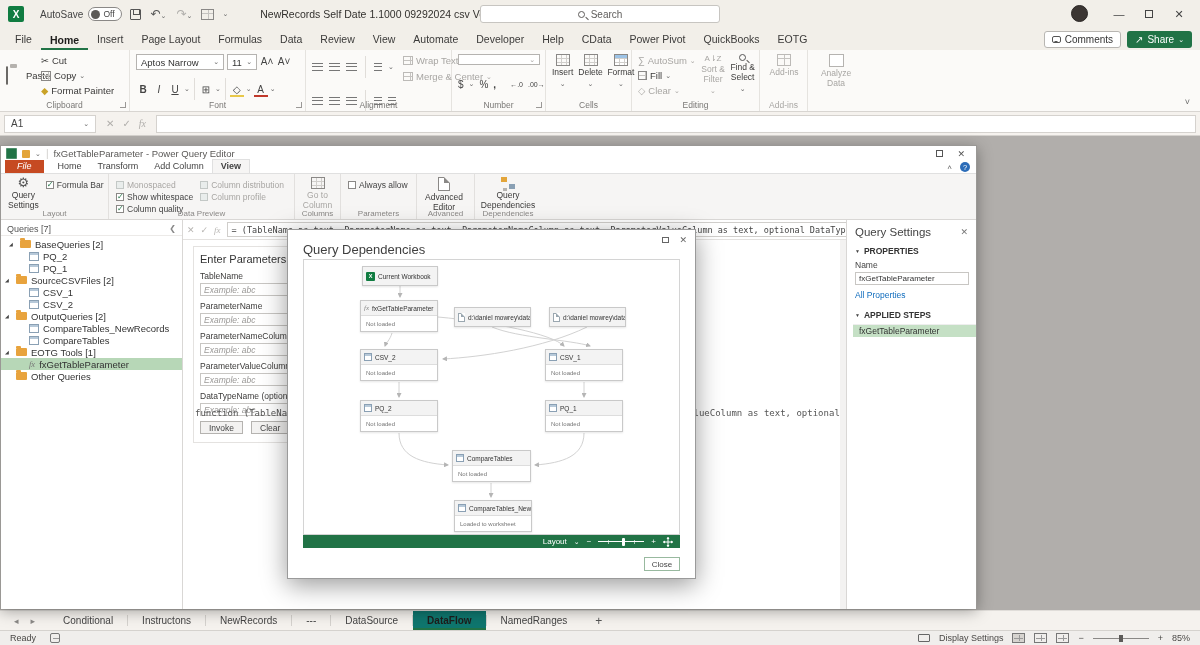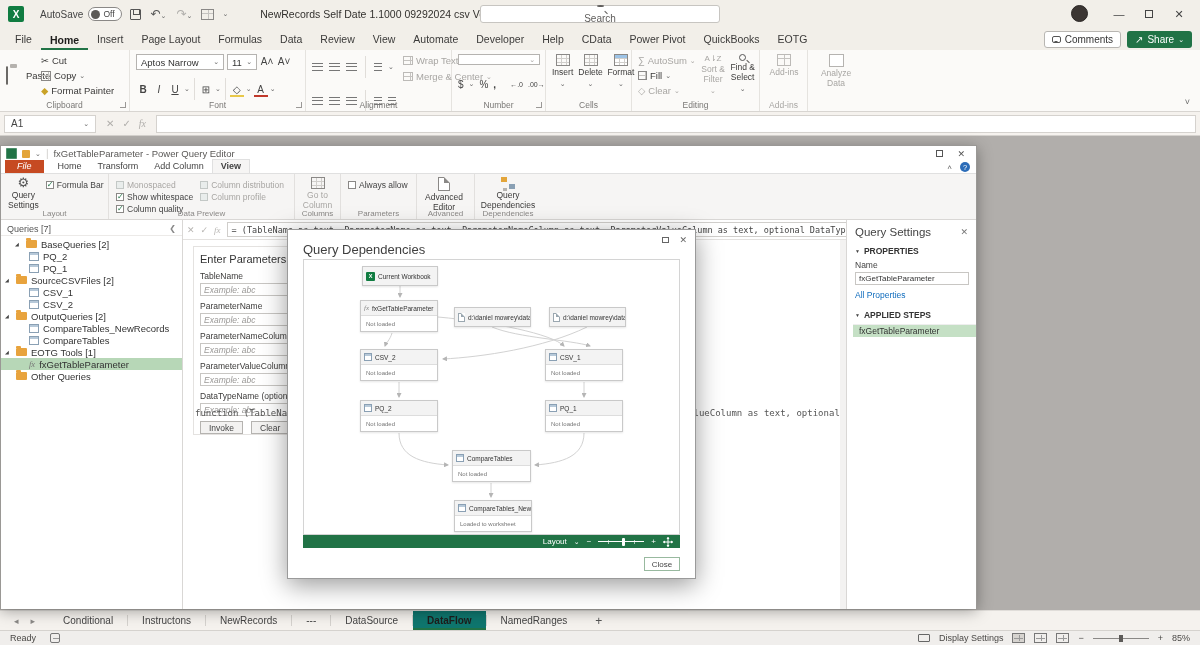--- a/index.html
+++ b/index.html
@@ -13,21 +13,21 @@
   .tb { position:absolute; left:0; top:0; width:1200px; height:28px; background:#f2efe9; display:flex; align-items:center; gap:8px; padding:0 8px; }
   .xlogo { width:16px; height:16px; background:#107c41; border-radius:2px; color:#fff; font-size:10px; font-weight:bold; display:flex; align-items:center; justify-content:center; }
   .autosave { display:flex; align-items:center; gap:5px; margin-left:8px; font-size:10px; color:#444; }
   .aspill { width:34px; height:14px; border:1px solid #8a8886; border-radius:8px; display:flex; align-items:center; gap:3px; padding:0 2px; background:#fff; }
   .asknob { width:9px; height:9px; border-radius:50%; background:#5c5a58; }
   .aspill span { font-size:8.5px; color:#444; }
   .tbic { width:18px; text-align:center; color:#555; font-size:12px; }
   .saveic { width:11px; height:11px; border:1.2px solid #555; border-radius:1px; position:relative; }
   .saveic::after { content:""; position:absolute; left:2px; top:0; width:5px; height:4px; border:1px solid #555; border-top:none; }
   .wtitle { margin-left:24px; font-size:10.5px; color:#33312e; white-space:nowrap; }
-  .search { position:absolute; left:480px; top:5px; width:240px; height:18px; background:#fff; border:1px solid #c7c5c1; border-radius:3px; display:flex; align-items:center; justify-content:center; gap:6px; color:#5f5d5b;flex-direction:column; }
+  .search { position:absolute; left:480px; top:5px; width:240px; height:18px; background:#fff; border:1px solid #c7c5c1; border-radius:3px; display:flex; align-items:center; justify-content:center; gap:6px; color:#5f5d5b; }
   .mag { width:7px; height:7px; border:1.2px solid #5f5d5b; border-radius:50%; position:relative; }
   .mag::after { content:""; position:absolute; left:6px; top:6px; width:4px; height:1.2px; background:#5f5d5b; transform:rotate(45deg); }
   .avatar { position:absolute; right:112px; top:5px; width:17px; height:17px; border-radius:50%; background:#3c3633; border:1px solid #2c2826; }
   .winctl { position:absolute; right:6px; top:0; height:28px; display:flex; align-items:center; }
   .winctl > div { width:30px; height:28px; display:flex; align-items:center; justify-content:center; color:#444; font-size:11px; }
   .restic { width:8px; height:8px; border:1px solid #444; }
   
   .xtabs { position:absolute; left:0; top:28px; width:1200px; height:22px; background:#f2efe9; display:flex; align-items:flex-end; }
   .xtabs-left { display:flex; align-items:flex-end; padding-left:6px; }
   .xtab { padding:3px 9px 5px; font-size:10.5px; color:#3b3a39; white-space:nowrap; }
@@ -122,21 +122,21 @@
   .qic.folder { width:11px; height:8px; background:#e8a33d; border-radius:1px; position:relative; }
   .qic.folder::before { content:""; position:absolute; left:0; top:-2px; width:5px; height:2px; background:#e8a33d; border-radius:1px 1px 0 0; }
   .qic.table { width:10px; height:9px; border:1px solid #8aa0b4; background:#fff; box-shadow:inset 0 2px 0 #b7c9d9; }
   .qic.function { font-style:italic; font-size:8.5px; color:#777; font-family:"Liberation Serif", serif; }
   .pqcenter { flex:1; display:flex; flex-direction:column; background:#fff; position:relative; }
   .pqfrow { height:20px; display:flex; align-items:center; border-bottom:1px solid #e4e2e0; padding:0 4px; gap:6px; }
   .pqfx { display:flex; gap:6px; color:#b8b6b3; font-size:9px; align-items:center; }
   .pqfinput { flex:1; height:15px; border:1px solid #d0cecb; background:#fff; display:flex; align-items:center; padding:0 4px; overflow:hidden; }
   .pqftext { font-family:"DejaVu Sans Mono", monospace; font-size:8.5px; color:#444; white-space:pre; }
   .pqcontent { flex:1; position:relative; overflow:hidden; }
-  .eparams { position:absolute; left:10px; top:6px; width:126px; border:1px solid #e4e2e0; background:#fff; padding:6px 6px 0; }
+  .eparams { position:absolute; left:10px; top:6px; width:126px; border:1px solid #e4e2e0; background:#fff; padding:6px 6px 8px; }
   .eptitle { font-size:11px; color:#333; margin-bottom:6px; }
   .fld { margin-bottom:5px; }
   .flbl { font-size:8.5px; color:#3b3a39; margin-bottom:2px; }
   .fin { width:100%; height:13px; border:1px solid #c8c6c3; font-size:8.5px; padding:0 3px; font-family:"Liberation Sans", sans-serif; }
   .fin::placeholder { font-style:italic; color:#9a9896; font-size:8.5px; }
   .epbtns { display:flex; gap:8px; margin-top:0; }
   .epb { height:13px; padding:0 8px; border:1px solid #b5b3b0; background:#f3f2f1; font-size:8.5px; color:#444; display:flex; align-items:center; }
   .funcline { position:absolute; left:12px; right:6px; top:168px; font-family:"DejaVu Sans Mono", monospace; font-size:9px; color:#555; white-space:nowrap; overflow:hidden; }
   .cscroll { position:absolute; right:0; top:0; bottom:0; width:6px; background:#f3f2f1; }
   .pqright { width:130px; border-left:1px solid #d9d7d5; background:#fff; padding:4px 0 0; position:relative; }
@@ -565,21 +565,21 @@
         <span class="chev">⌄</span>
       </div>
 
       <div class="pqbody" style="height:369px">
         <div class="pqleft" style="margin-top:-20px; padding-top:0">
           <div class="qhdr">
             <span>Queries [7]</span>
             <span class="coll">❮</span>
           </div>
           <div style="padding-top:2px">
-              <div class="qrow" style="padding-left: 14px;">
+              <div class="qrow" style="padding-left: 8px;">
                 <span class="qarr">◢</span>
                 <span class="qic folder"></span>
                 <span class="ql">BaseQueries [2]</span>
               </div>
               <div class="qrow" style="padding-left: 28px;">
                 <span class="qic table"></span>
                 <span class="ql">PQ_2</span>
               </div>
               <div class="qrow" style="padding-left: 28px;">
                 <span class="qic table"></span>

